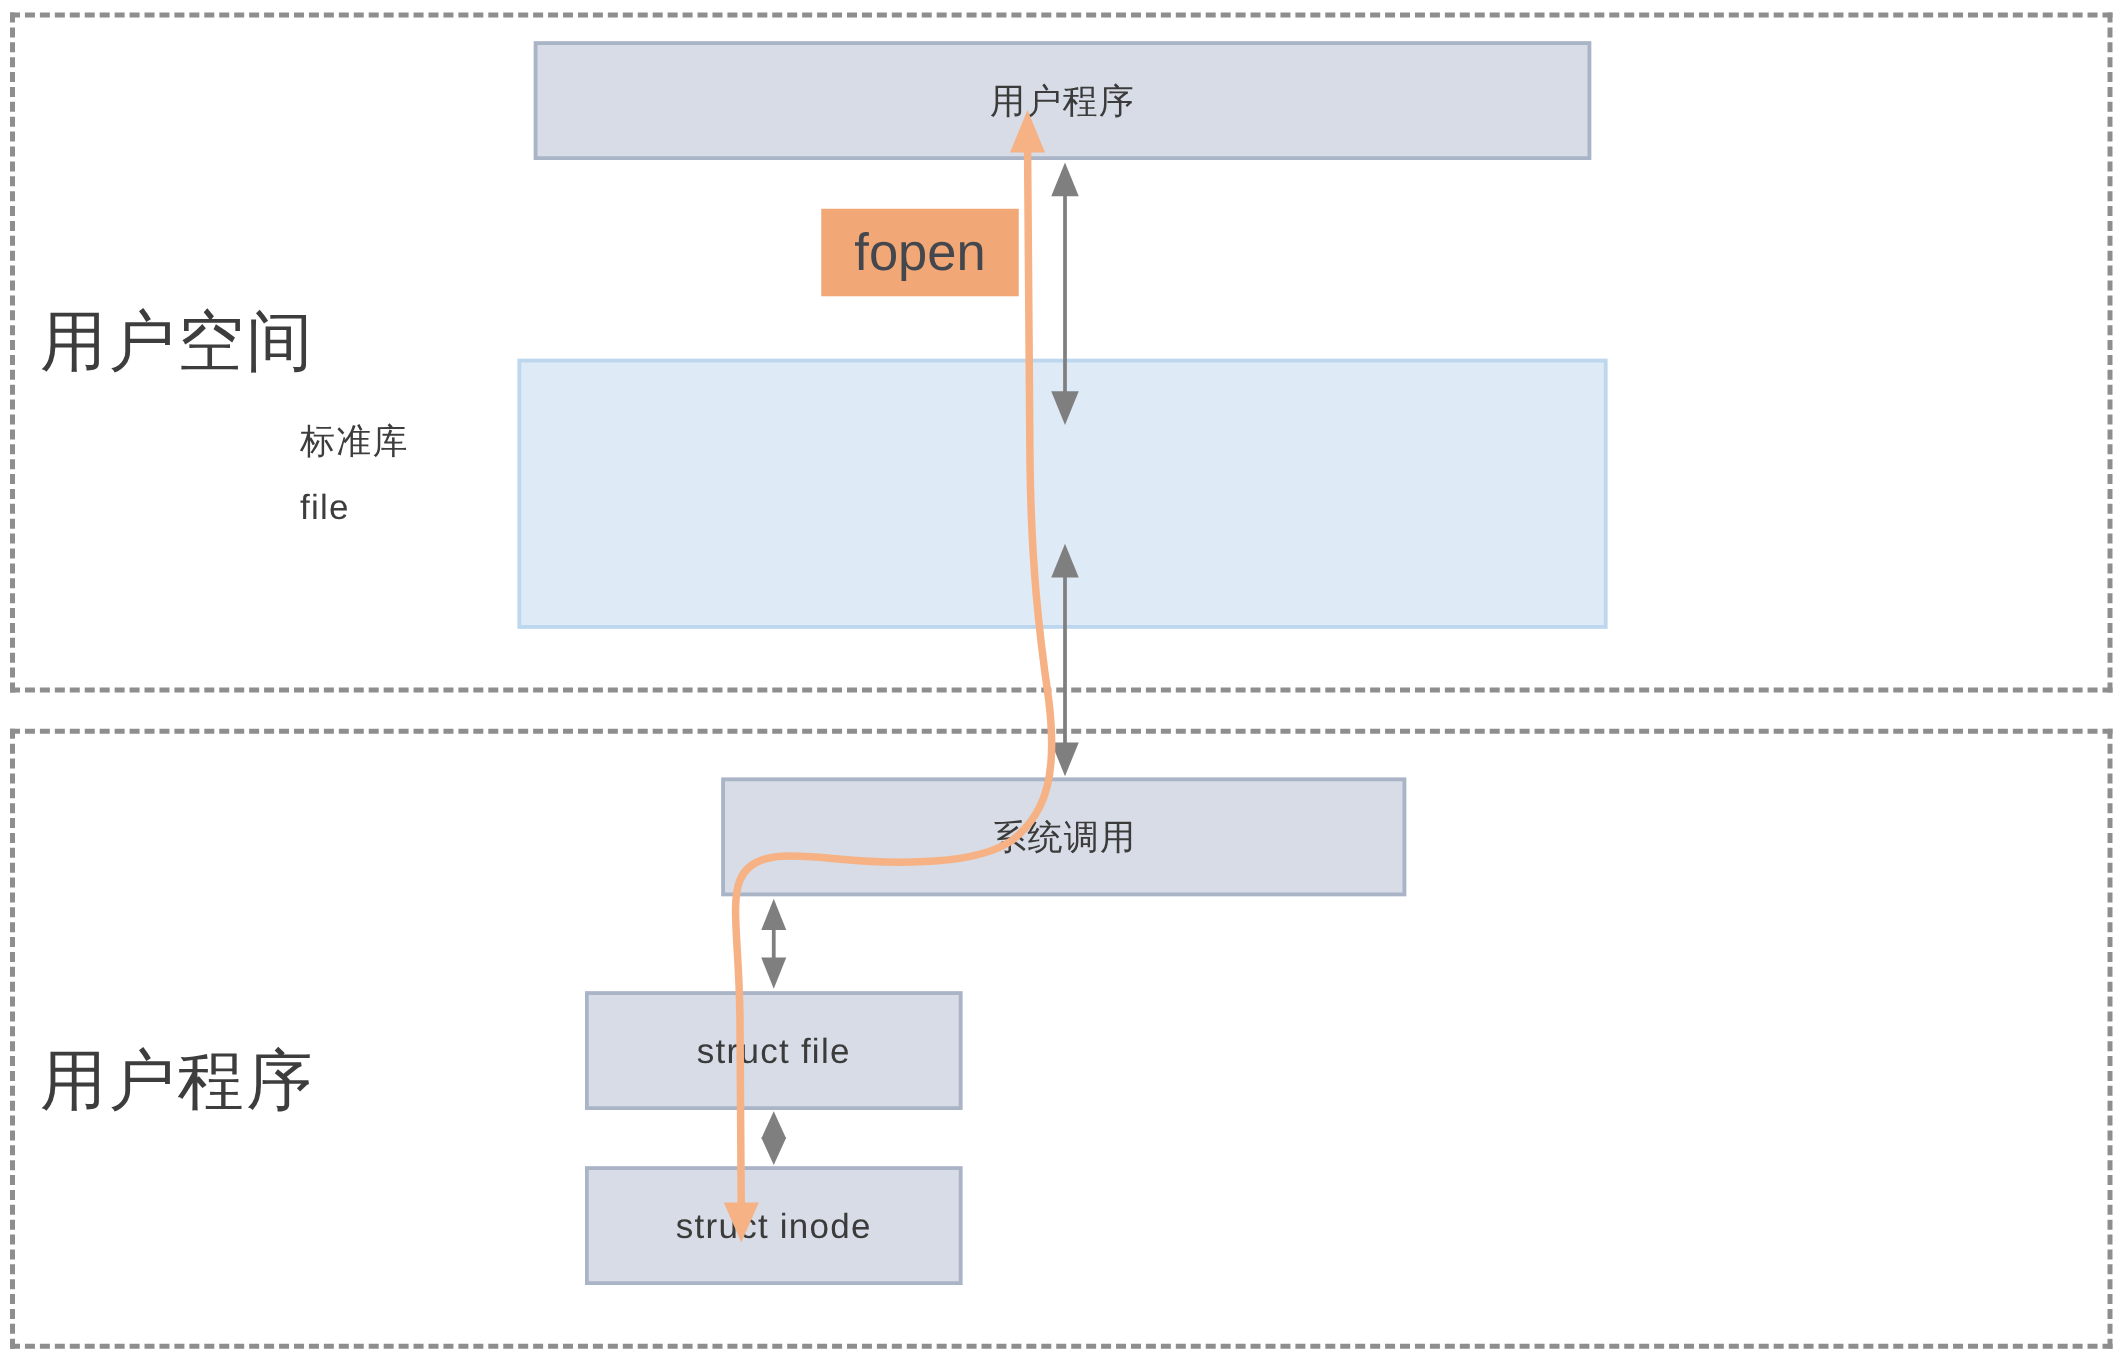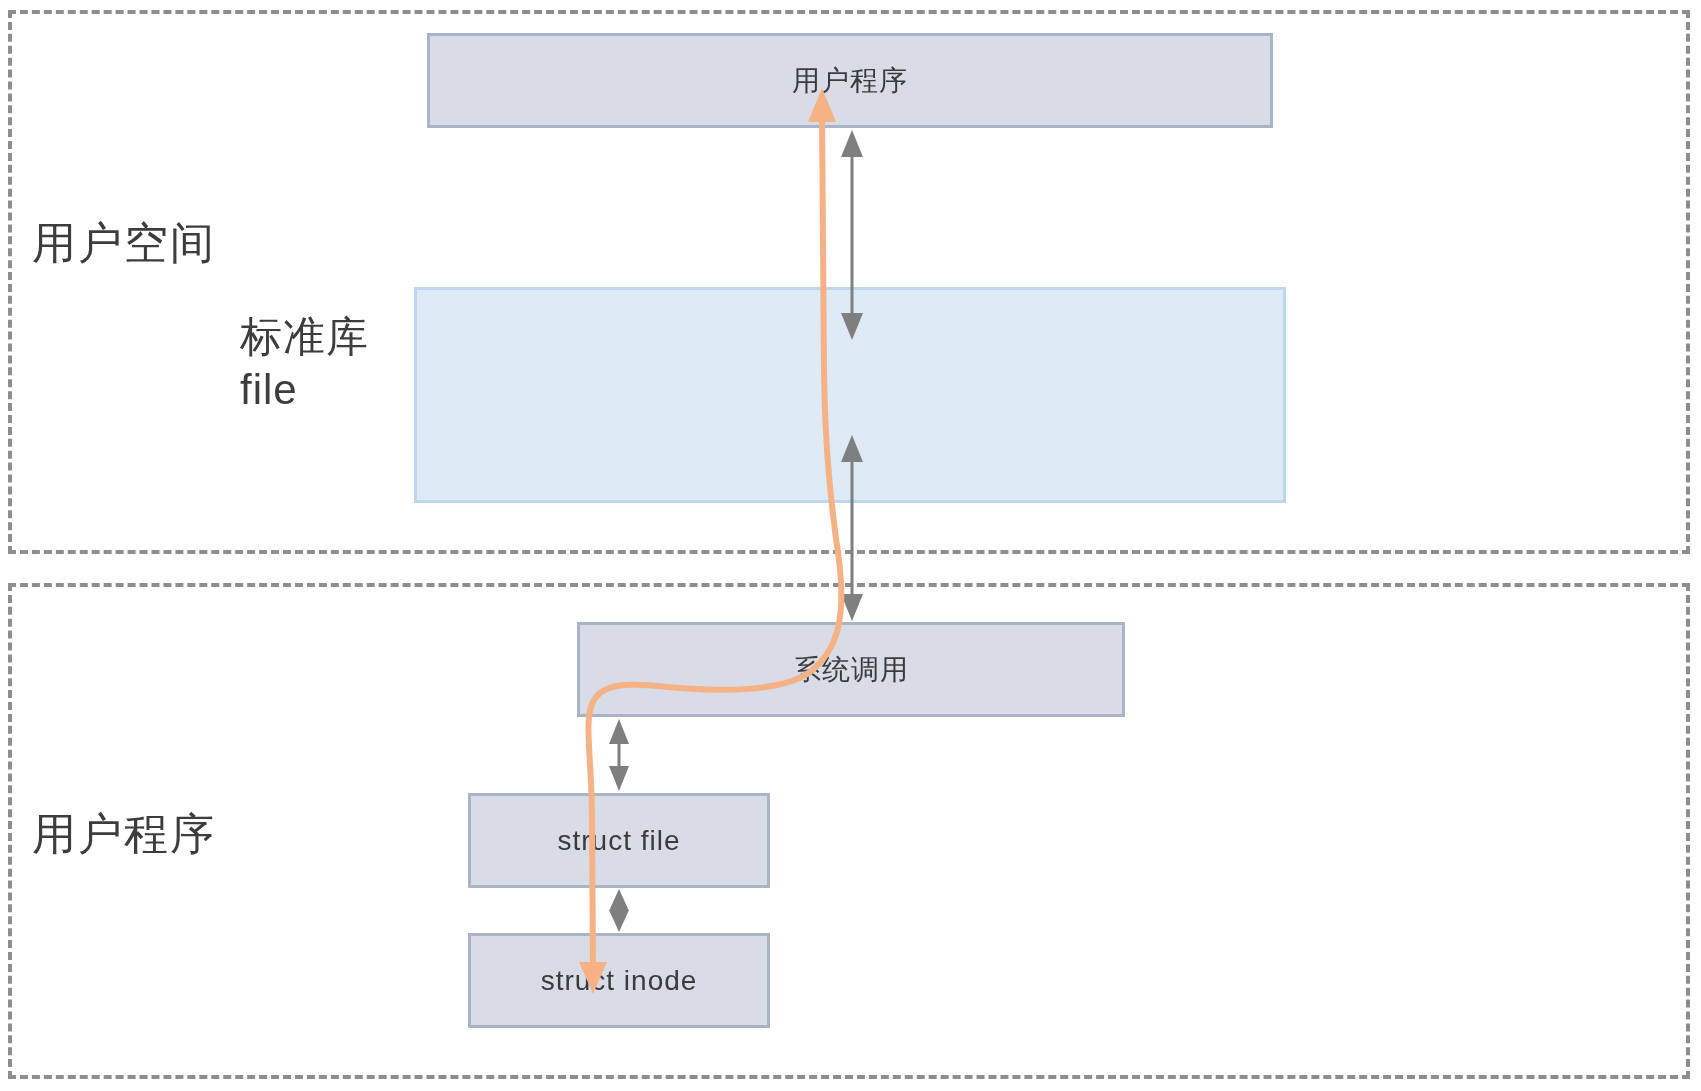--- a/index.html
+++ b/index.html
@@ -53,31 +53,32 @@
     background: #f2a876;
     display: flex;
     align-items: center;
     justify-content: center;
     font-size: 42px;
     color: #44474d;
   }
 
   .space-label {
     position: absolute;
-    font-size: 44px;
+    font-size: 53px;
     color: #3d3d3d;
     letter-spacing: 2px;
     white-space: nowrap;
+    margin-top: 24px;
   }
   #user-space-label   { left: 32px; top: 214px; }
   #kernel-space-label { left: 32px; top: 805px; }
   #stdlib-label {
     position: absolute;
-    left: 240px; top: 310px;
-    font-size: 42px;
+    left: 240px; top: 326px;
+    font-size: 28px;
     color: #3d3d3d;
     line-height: 53px;
     letter-spacing: 1px;
   }
 
   #connector-layer {
     position: absolute;
     left: 0; top: 0;
     width: 1701px; height: 1091px;
     pointer-events: none;
@@ -116,20 +117,23 @@
   <div id="syscall-box" class="node-box">
     <span>系统调用</span>
   </div>
   <div id="struct-file-box" class="node-box">
     <span>struct file</span>
   </div>
   <div id="struct-inode-box" class="node-box">
     <span>struct inode</span>
   </div>
 
+  <div id="fopen-box">
+    <span>fopen</span>
+  </div>
 
   <svg id="connector-layer" viewBox="0 0 1701 1091" xmlns="http://www.w3.org/2000/svg">
 
     <g stroke="#7f7f7f" fill="#7f7f7f">
       <line x1="852" y1="154" x2="852" y2="316" stroke-width="3"></line>
       <polygon points="852,130 841,157 863,157" stroke="none"></polygon>
       <polygon points="852,340 841,313 863,313" stroke="none"></polygon>
     </g>
 
     <g stroke="#7f7f7f" fill="#7f7f7f">

